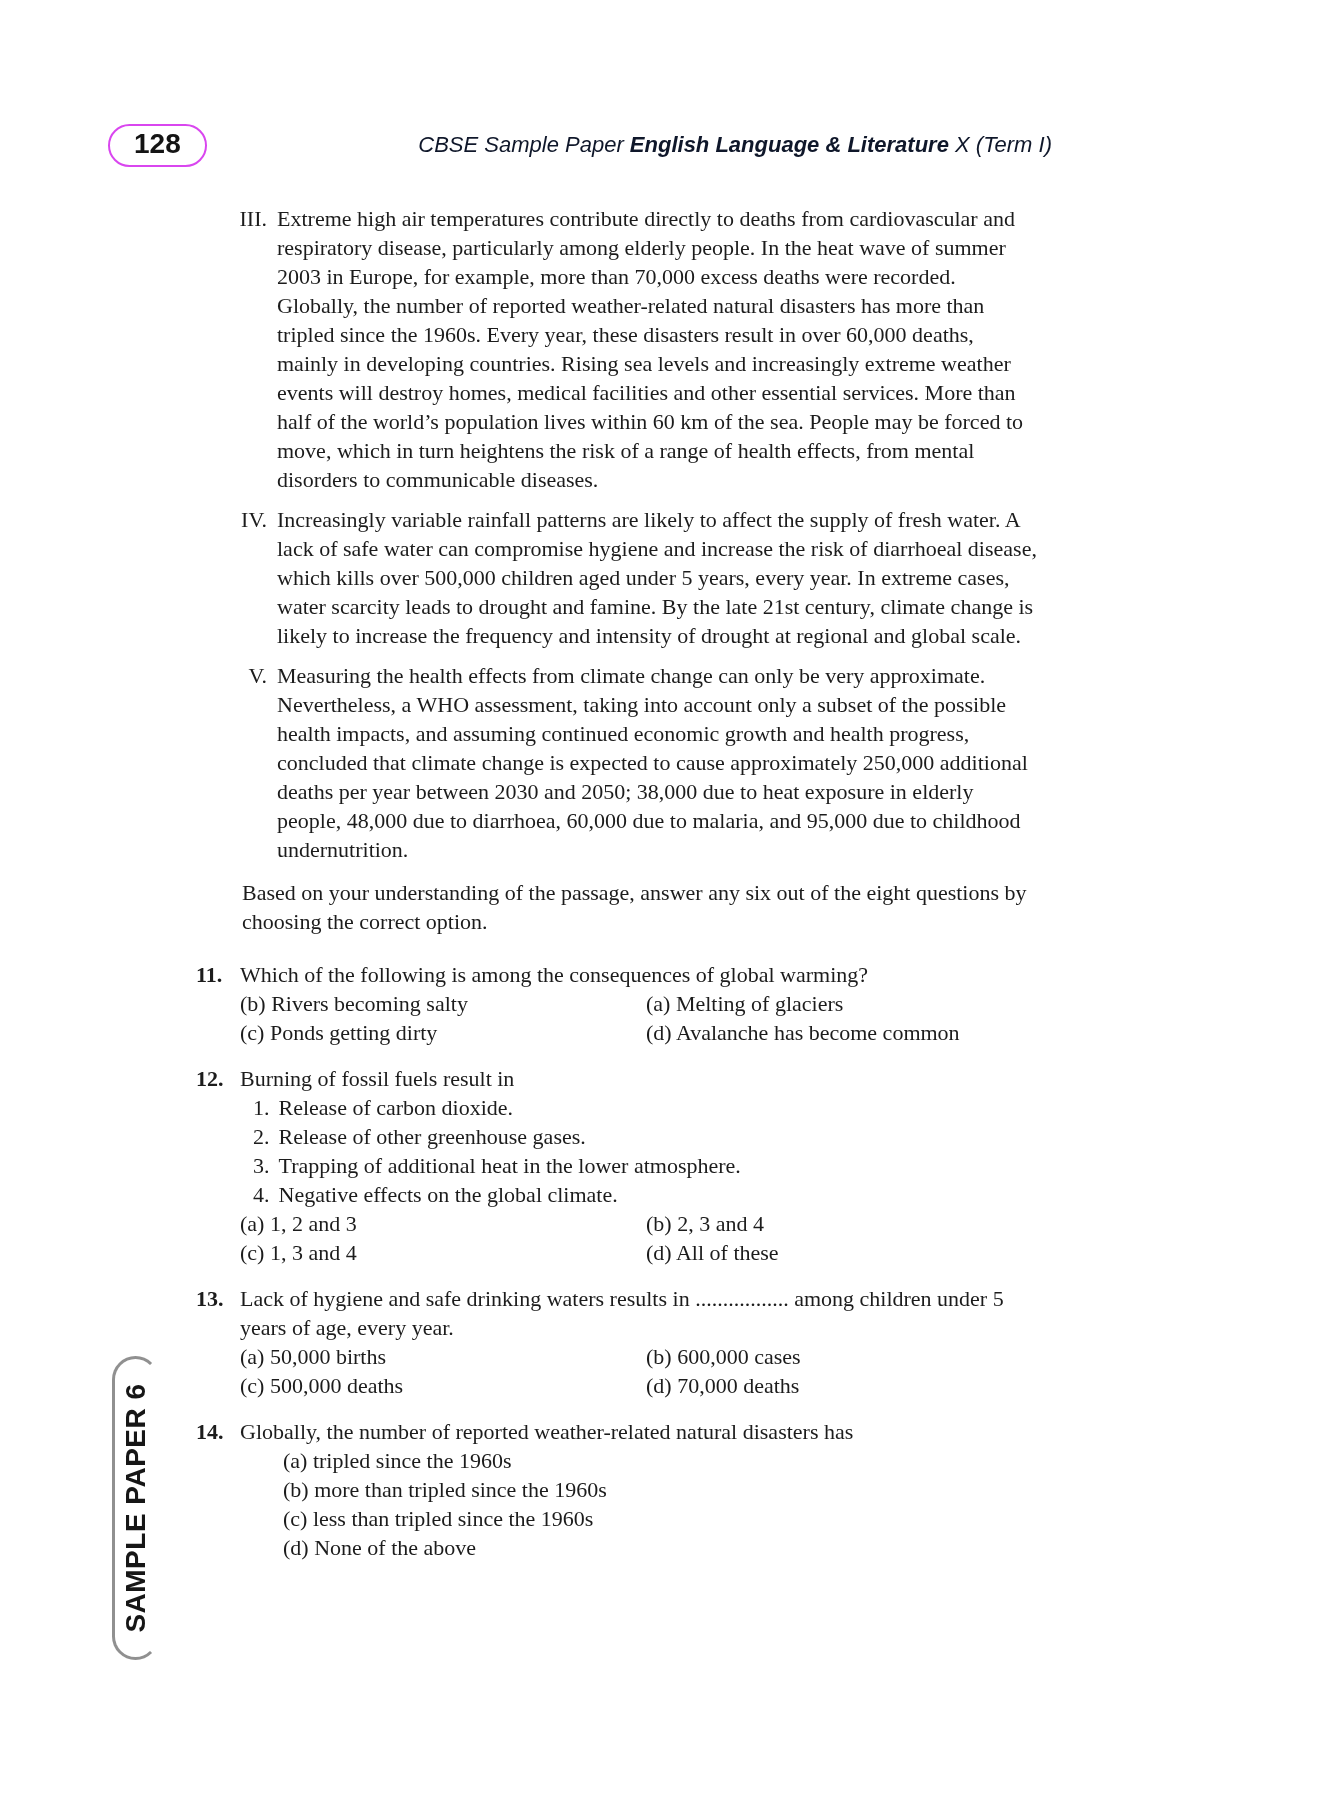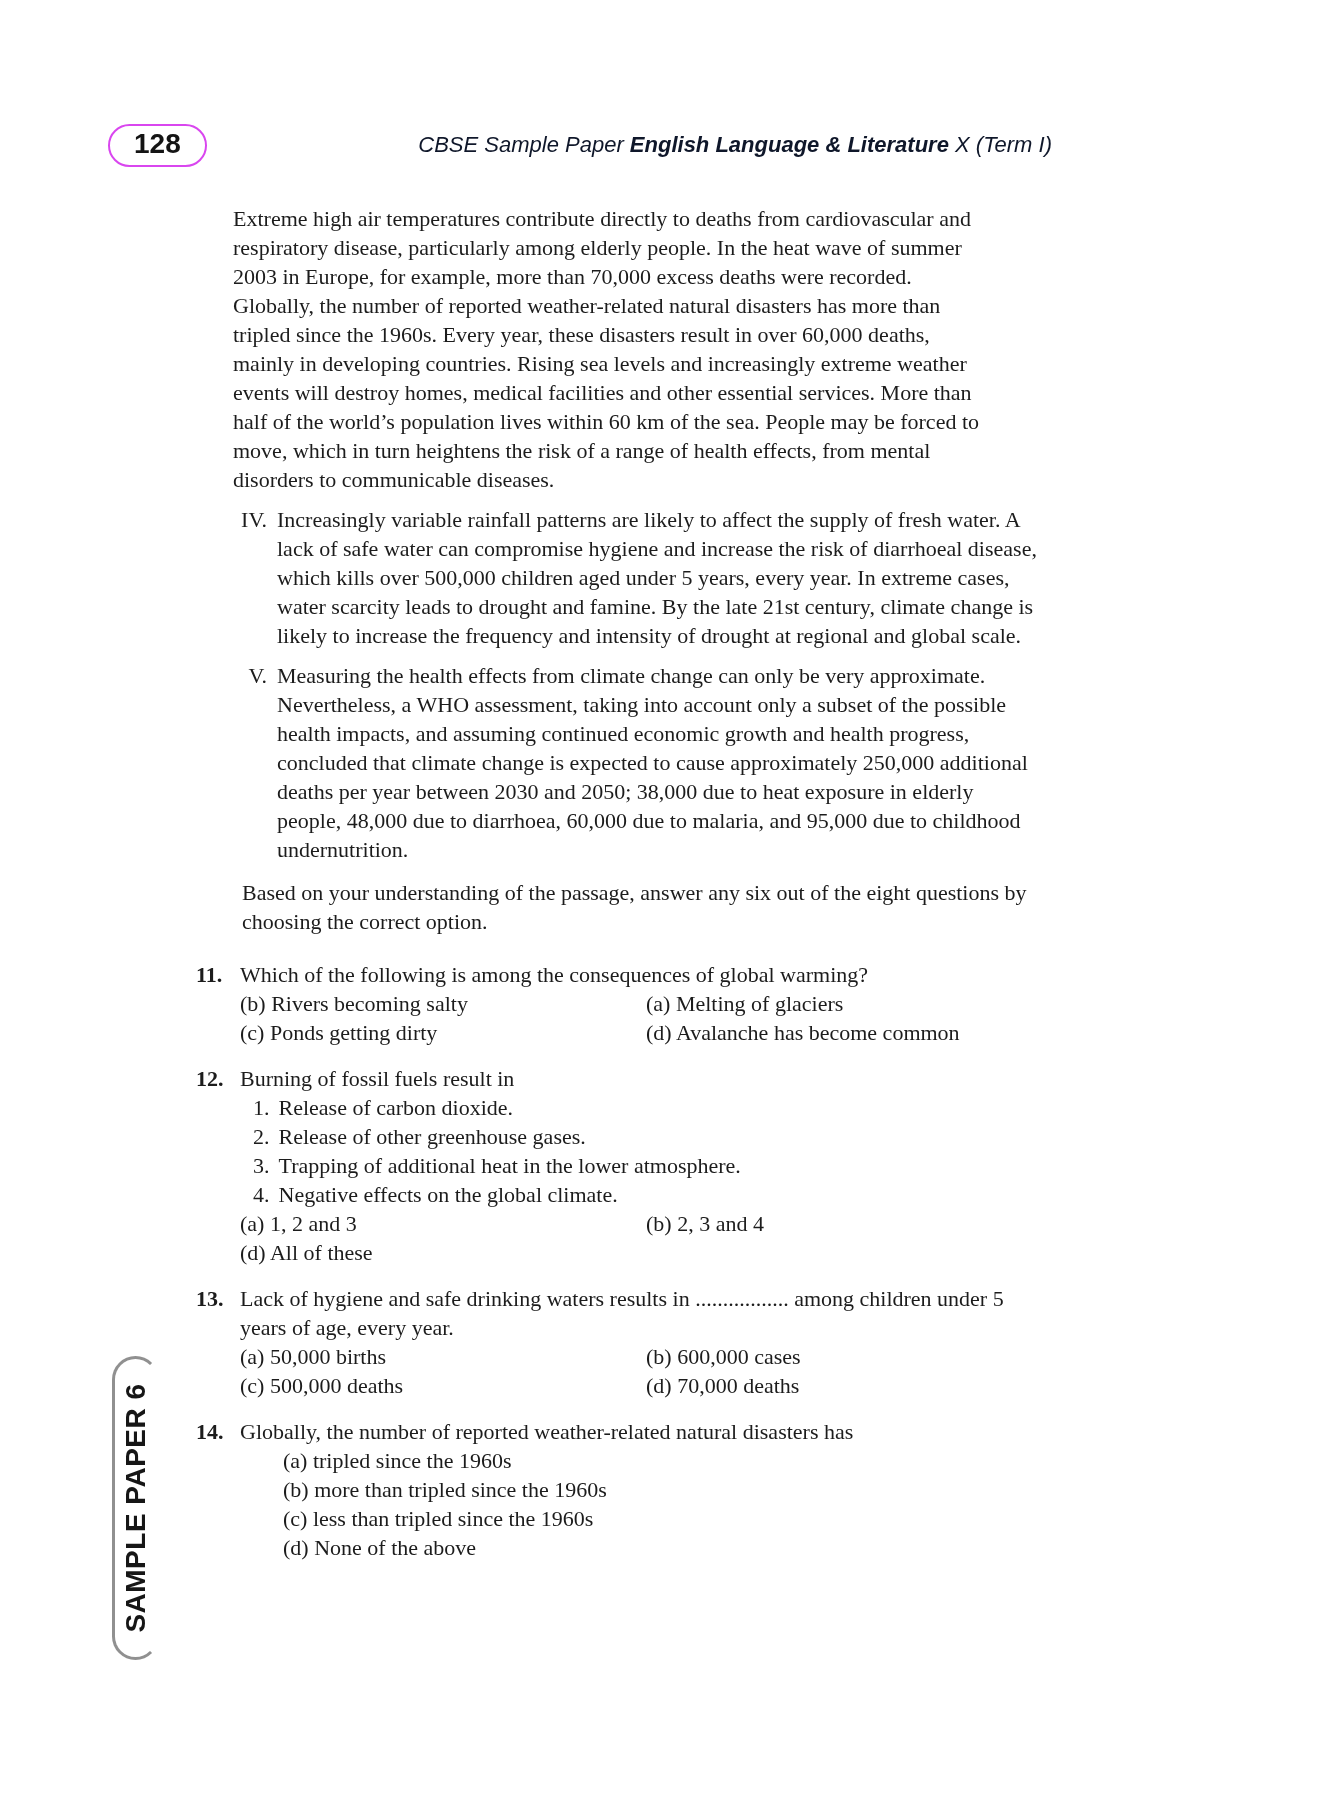--- a/index.html
+++ b/index.html
@@ -105,20 +105,21 @@
 <body>
 
 <div class="header-row">
   <div class="page-badge">128</div>
   <div class="header-title"><span>CBSE Sample Paper </span><span class="hbold">English Language &amp; Literature</span><span> X (Term I)</span></div>
 </div>
 
 <div class="passage">
 
   <div class="passage-item">
+    <div class="roman">III.</div>
     <div class="ptext">Extreme high air temperatures contribute directly to deaths from cardiovascular and respiratory disease, particularly among elderly people. In the heat wave of summer 2003 in Europe, for example, more than 70,000 excess deaths were recorded. Globally, the number of reported weather-related natural disasters has more than tripled since the 1960s. Every year, these disasters result in over 60,000 deaths, mainly in developing countries. Rising sea levels and increasingly extreme weather events will destroy homes, medical facilities and other essential services. More than half of the world’s population lives within 60 km of the sea. People may be forced to move, which in turn heightens the risk of a range of health effects, from mental disorders to communicable diseases.</div>
   </div>
 
   <div class="passage-item">
     <div class="roman">IV.</div>
     <div class="ptext">Increasingly variable rainfall patterns are likely to affect the supply of fresh water. A lack of safe water can compromise hygiene and increase the risk of diarrhoeal disease, which kills over 500,000 children aged under 5 years, every year. In extreme cases, water scarcity leads to drought and famine. By the late 21st century, climate change is likely to increase the frequency and intensity of drought at regional and global scale.</div>
   </div>
 
   <div class="passage-item">
     <div class="roman">V.</div>
@@ -161,20 +162,21 @@
             <span>Trapping of additional heat in the lower atmosphere.</span>
           </div>
         <div class="srow">
             <span class="snum">4.</span>
             <span>Negative effects on the global climate.</span>
           </div>
       </div>
       <div class="opts2">
         <div class="opt"><span>(a)</span> <span>1, 2 and 3</span></div>
         <div class="opt"><span>(b)</span> <span>2, 3 and 4</span></div>
+        <div class="opt"><span>(c)</span> <span>1, 3 and 4</span></div>
         <div class="opt"><span>(d)</span> <span>All of these</span></div>
       </div>
     </div>
   </div>
 
   <div class="question">
     <div class="qnum">13.</div>
     <div class="qbody">
       <div>Lack of hygiene and safe drinking waters results in ................. among children under 5 years of age, every year.</div>
       <div class="opts2">

